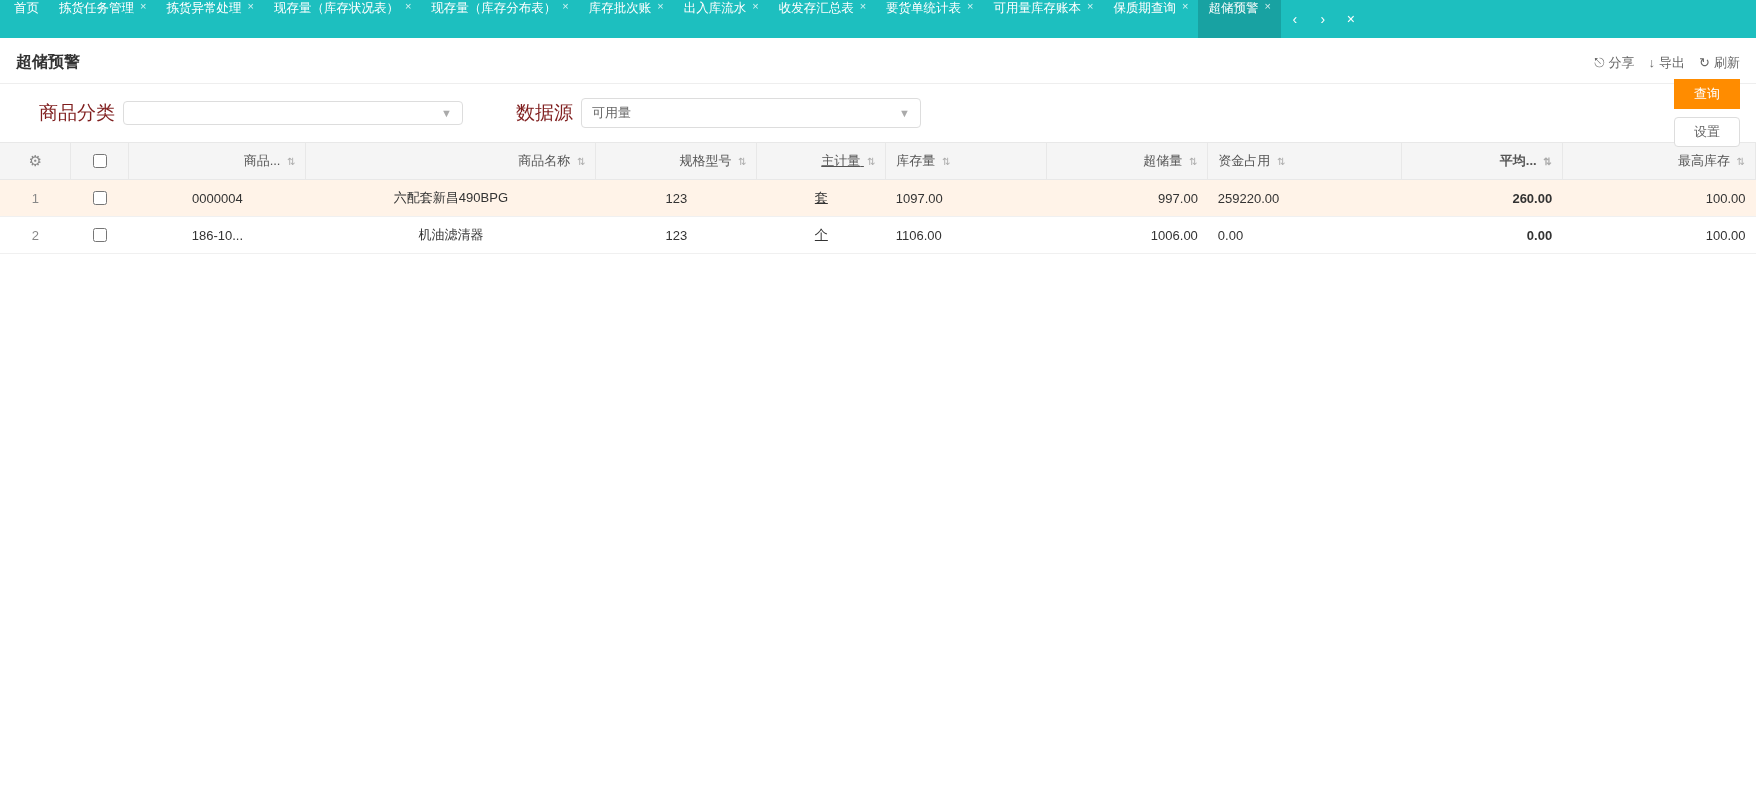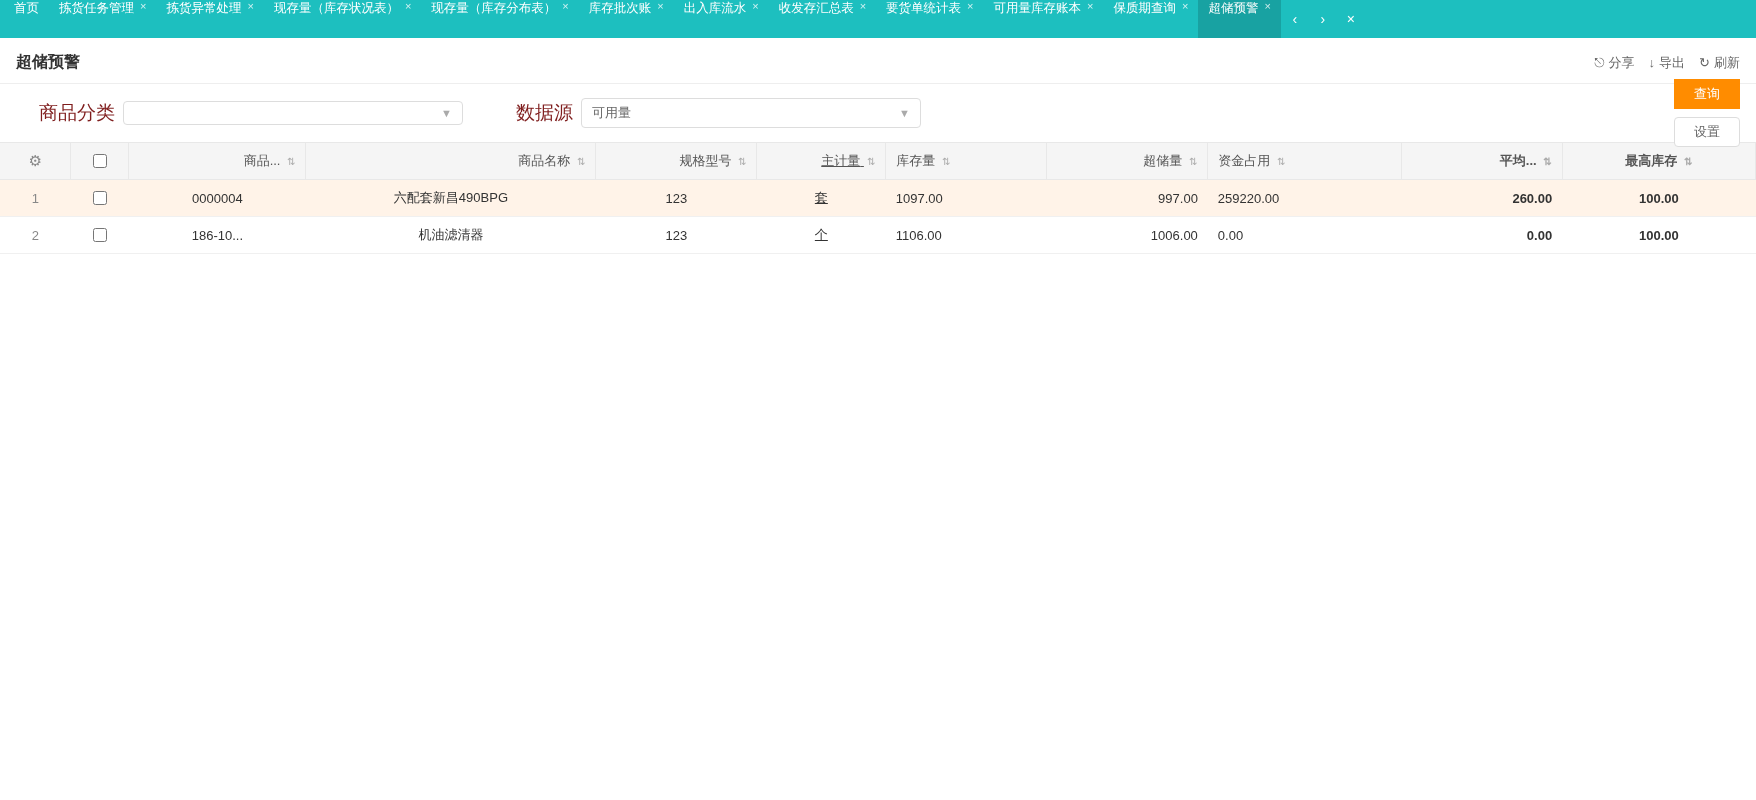--- a/index.html
+++ b/index.html
@@ -167,21 +167,21 @@
     .col-index { width: 44px; text-align: center; color: #888; }
     .col-check { width: 36px; text-align: center; }
     .col-code { width: 110px; }
     .col-name { width: 180px; }
     .col-spec { width: 100px; }
     .col-unit { width: 80px; text-decoration: underline; }
     .col-stock { width: 100px; text-align: left; }
     .col-over { width: 100px; text-align: right; }
     .col-capital { width: 120px; text-align: left; }
     .col-avg { width: 100px; text-align: right; font-weight: bold; }
-    .col-max { width: 120px; text-align: center; font-weight: bold; }
+    .col-max { width: 120px; text-align: right; }
 
     .checkbox-cell {
       display: flex;
       align-items: center;
       justify-content: center;
     }
     input[type="checkbox"] {
       width: 14px;
       height: 14px;
       cursor: pointer;

